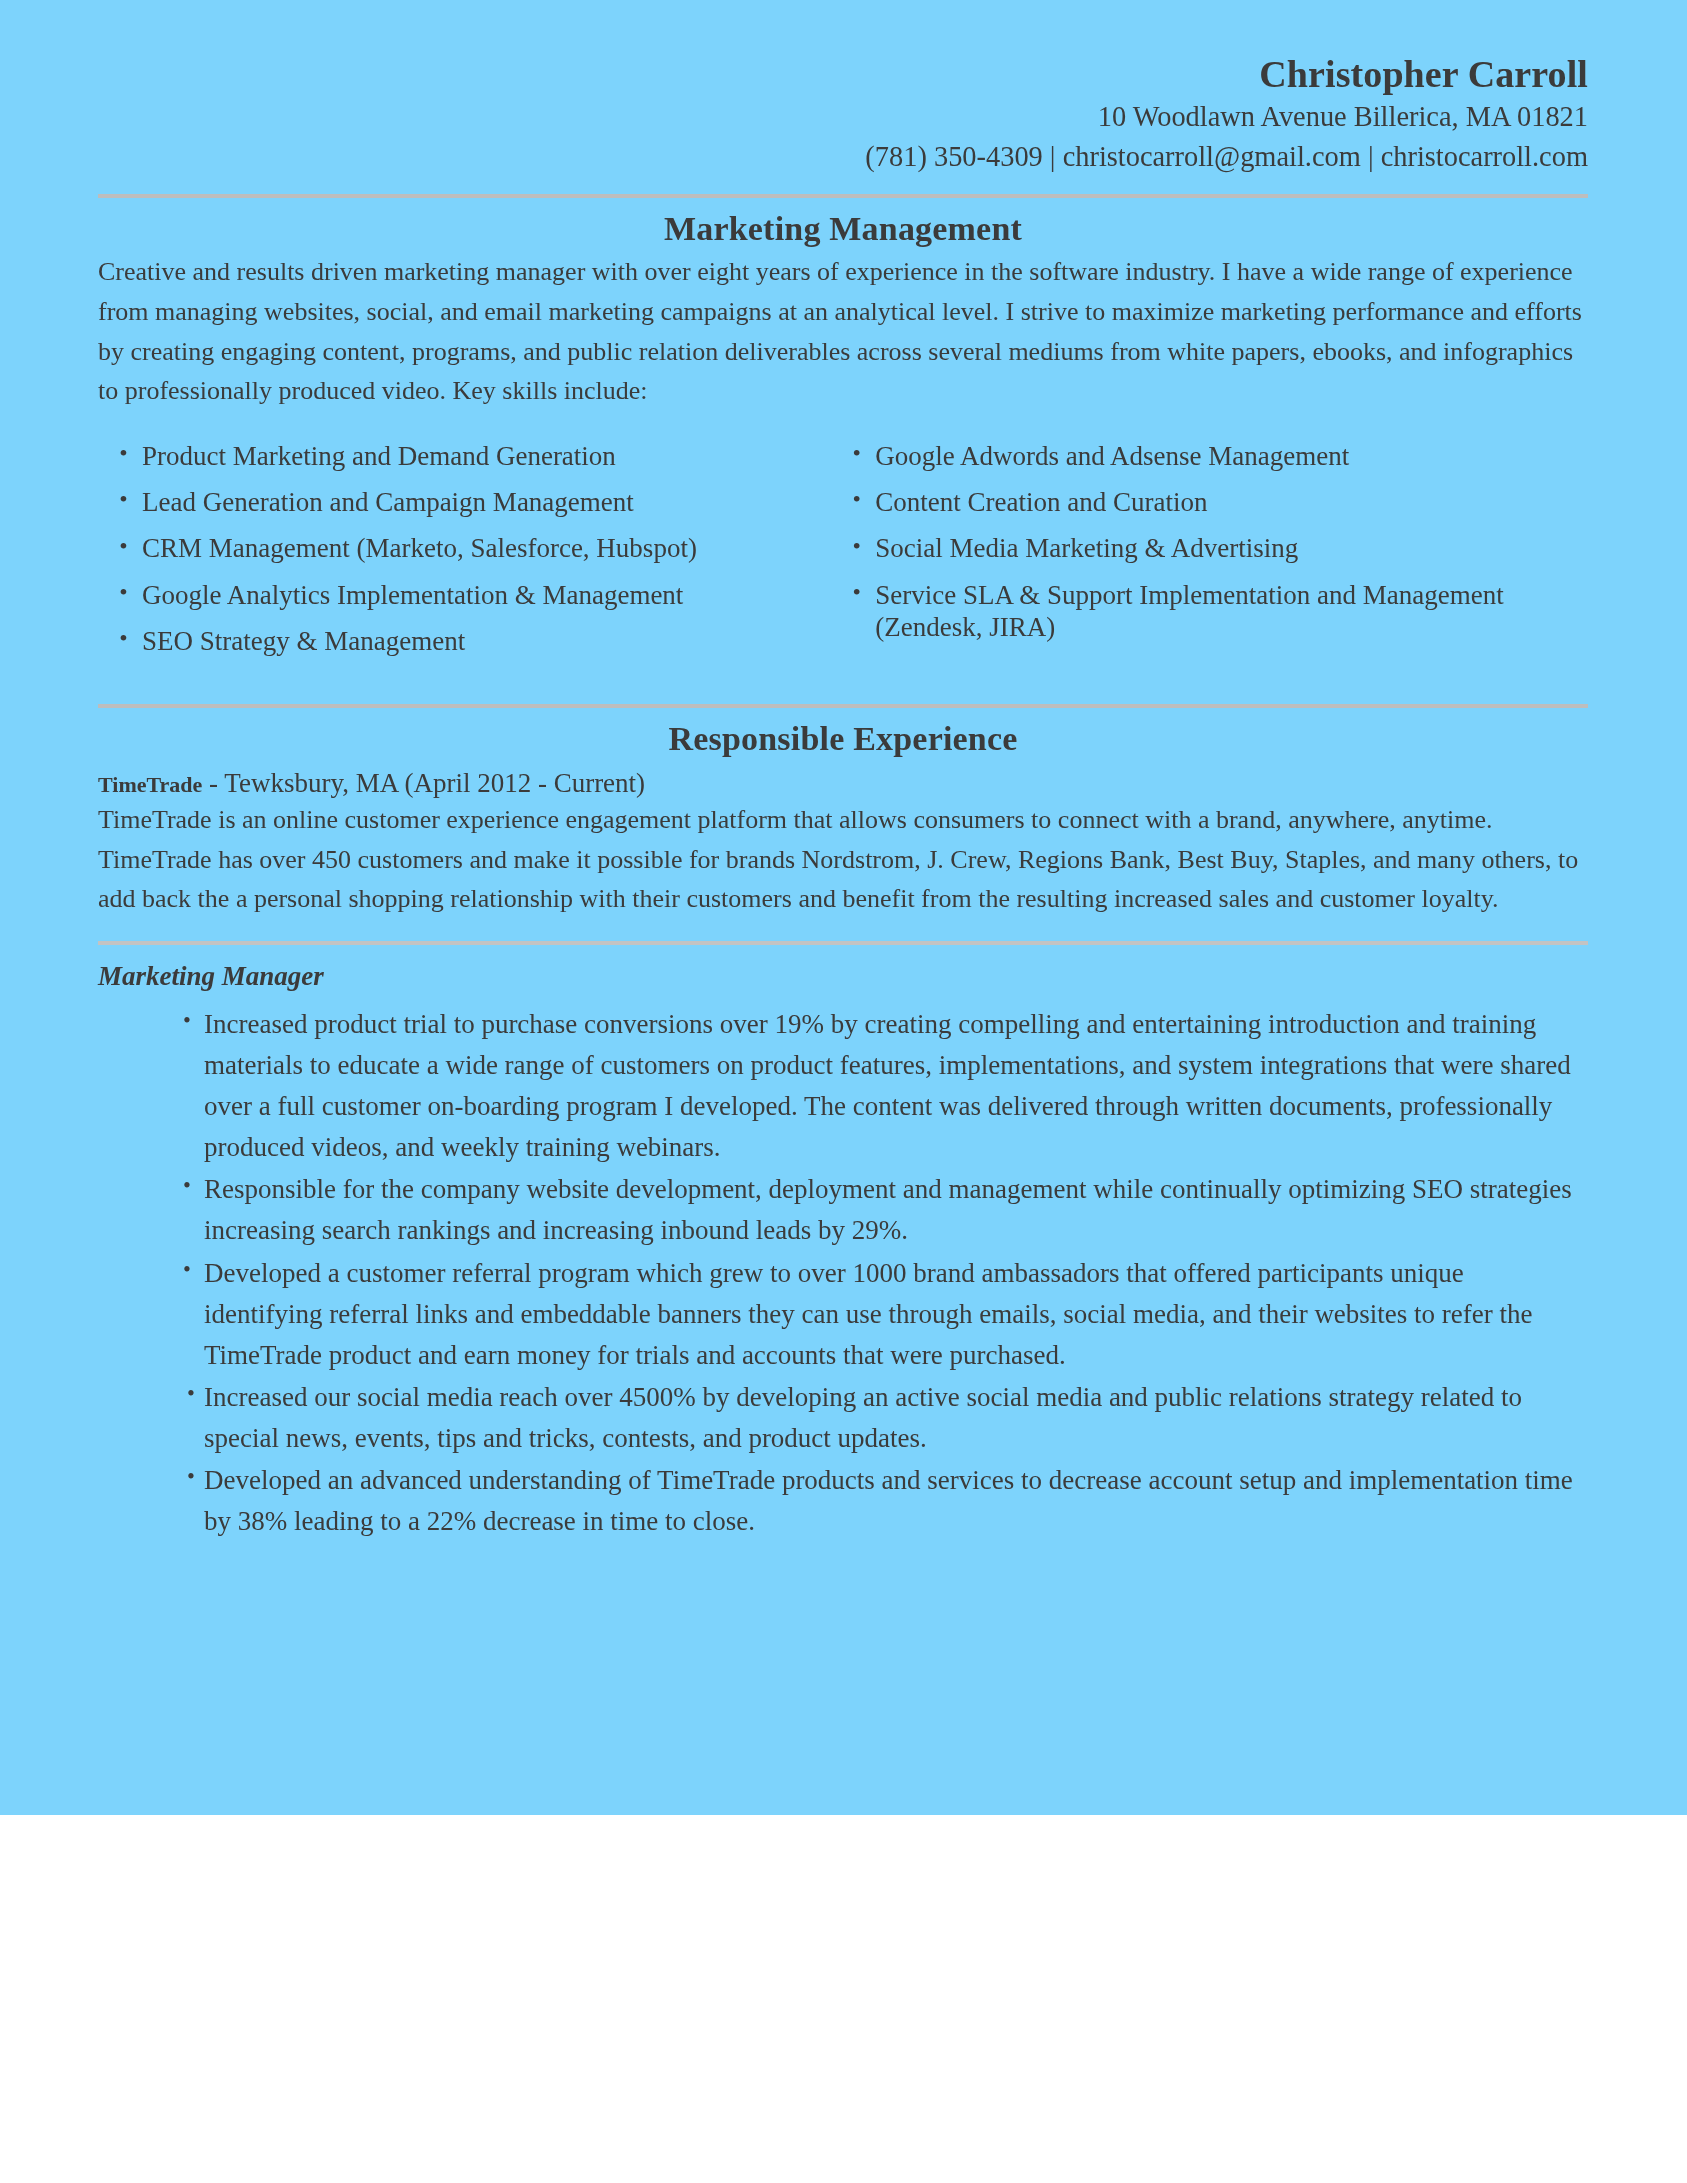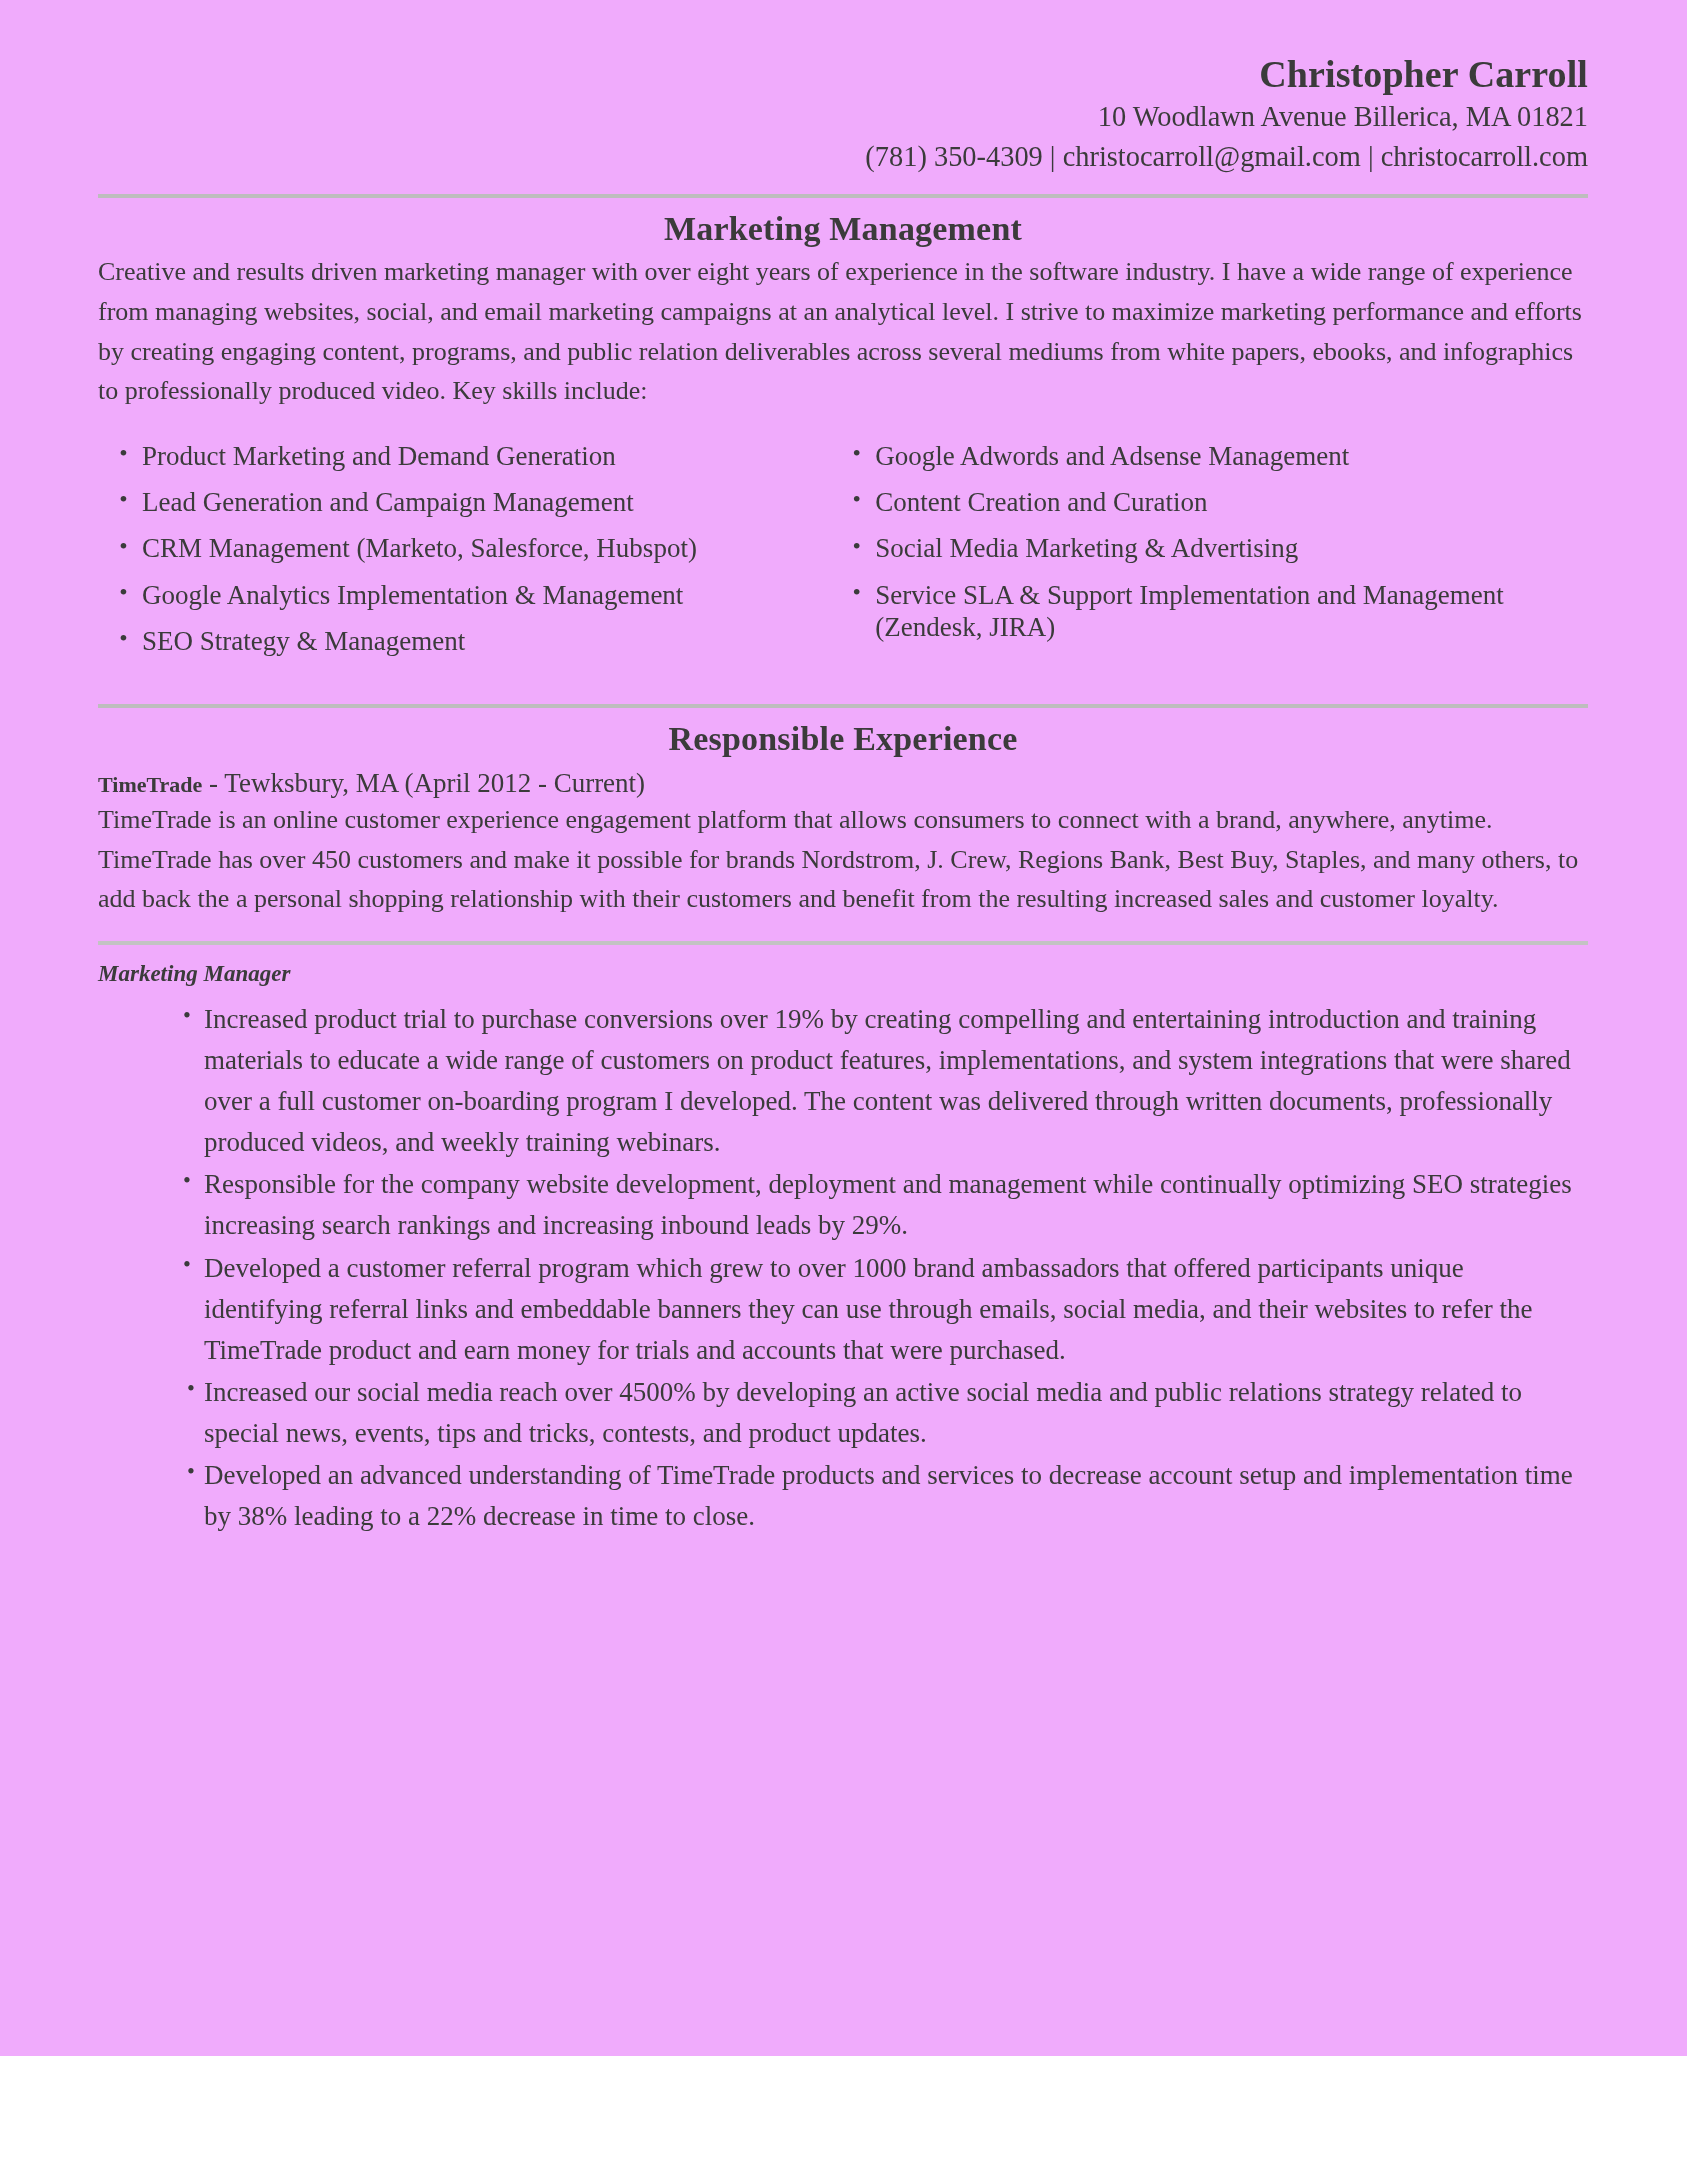--- a/index.html
+++ b/index.html
@@ -7,22 +7,22 @@
     padding: 0;
     background: #ffffff;
   }
   body {
     font-family: "Liberation Serif", "DejaVu Serif", serif;
     color: #3a3a3a;
   }
   #page {
     position: relative;
     width: 1687px;
-    height: 2056px;
-    background: #f0abfc;
+    height: 1815px;
+    background: #7dd3fc;
     box-sizing: border-box;
     padding: 0;
     overflow: hidden;
   }
   .content {
     position: absolute;
     left: 98px;
     top: 0;
     width: 1490px;
   }
@@ -118,21 +118,21 @@
     color: #3b3b3b;
     margin-top: 10.6px;
   }
   .job-company {
     font-weight: bold;
     font-size: 22px;
   }
   .job-title {
     font-style: italic;
     font-weight: bold;
-    font-size: 23px;
+    font-size: 27px;
     color: #3b3b3b;
     margin-top: 16px;
   }
 
   
   .exp-list {
     margin-top: 12px;
   }
   .exp-item {
     position: relative;

